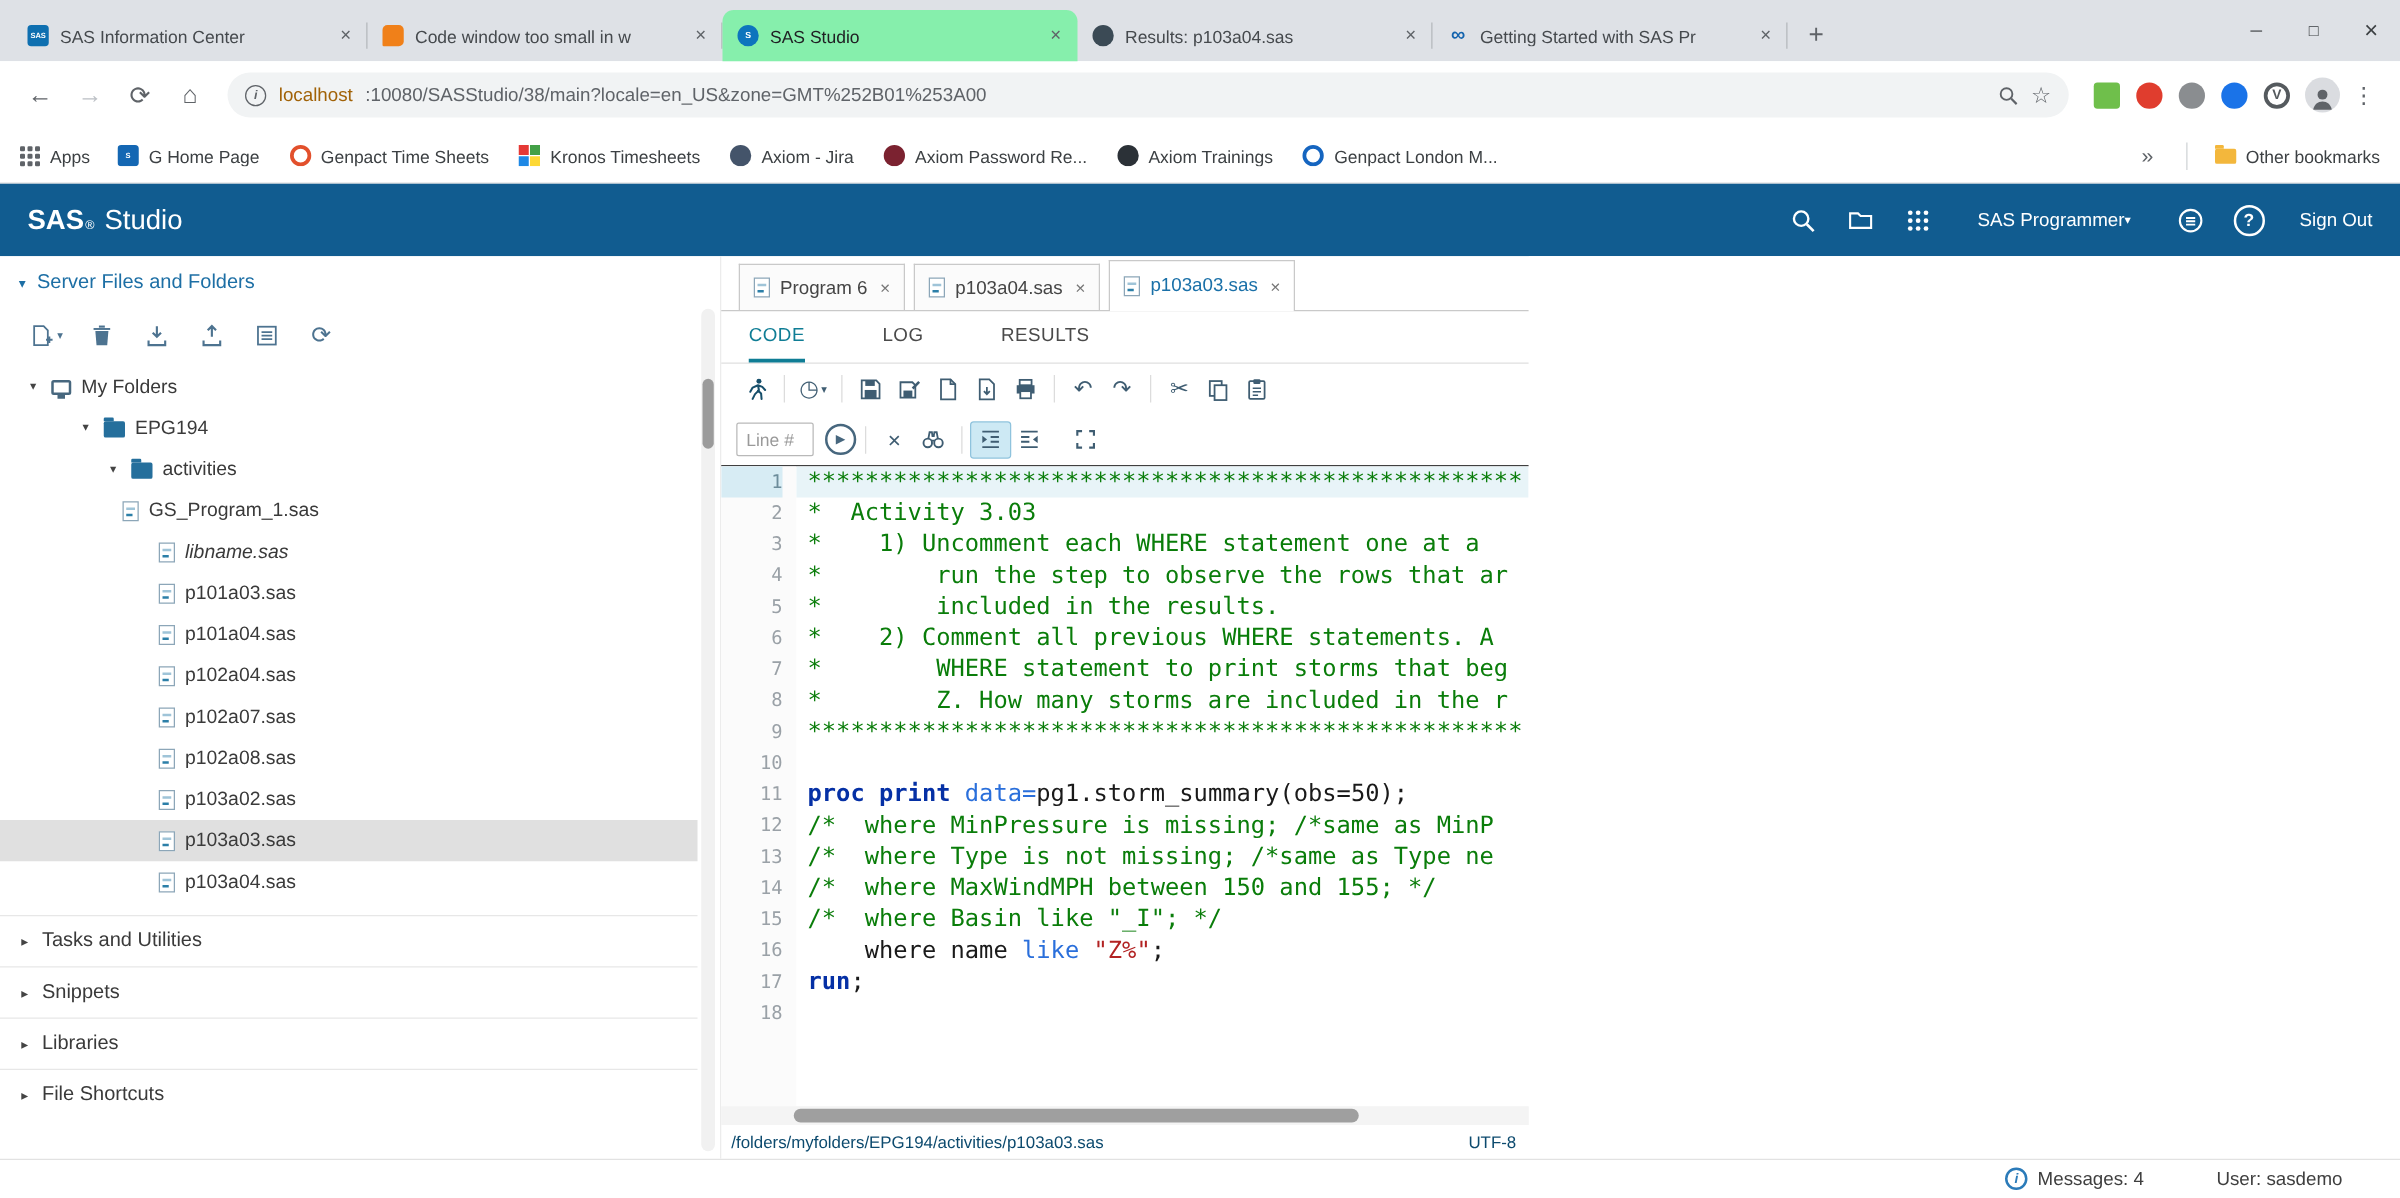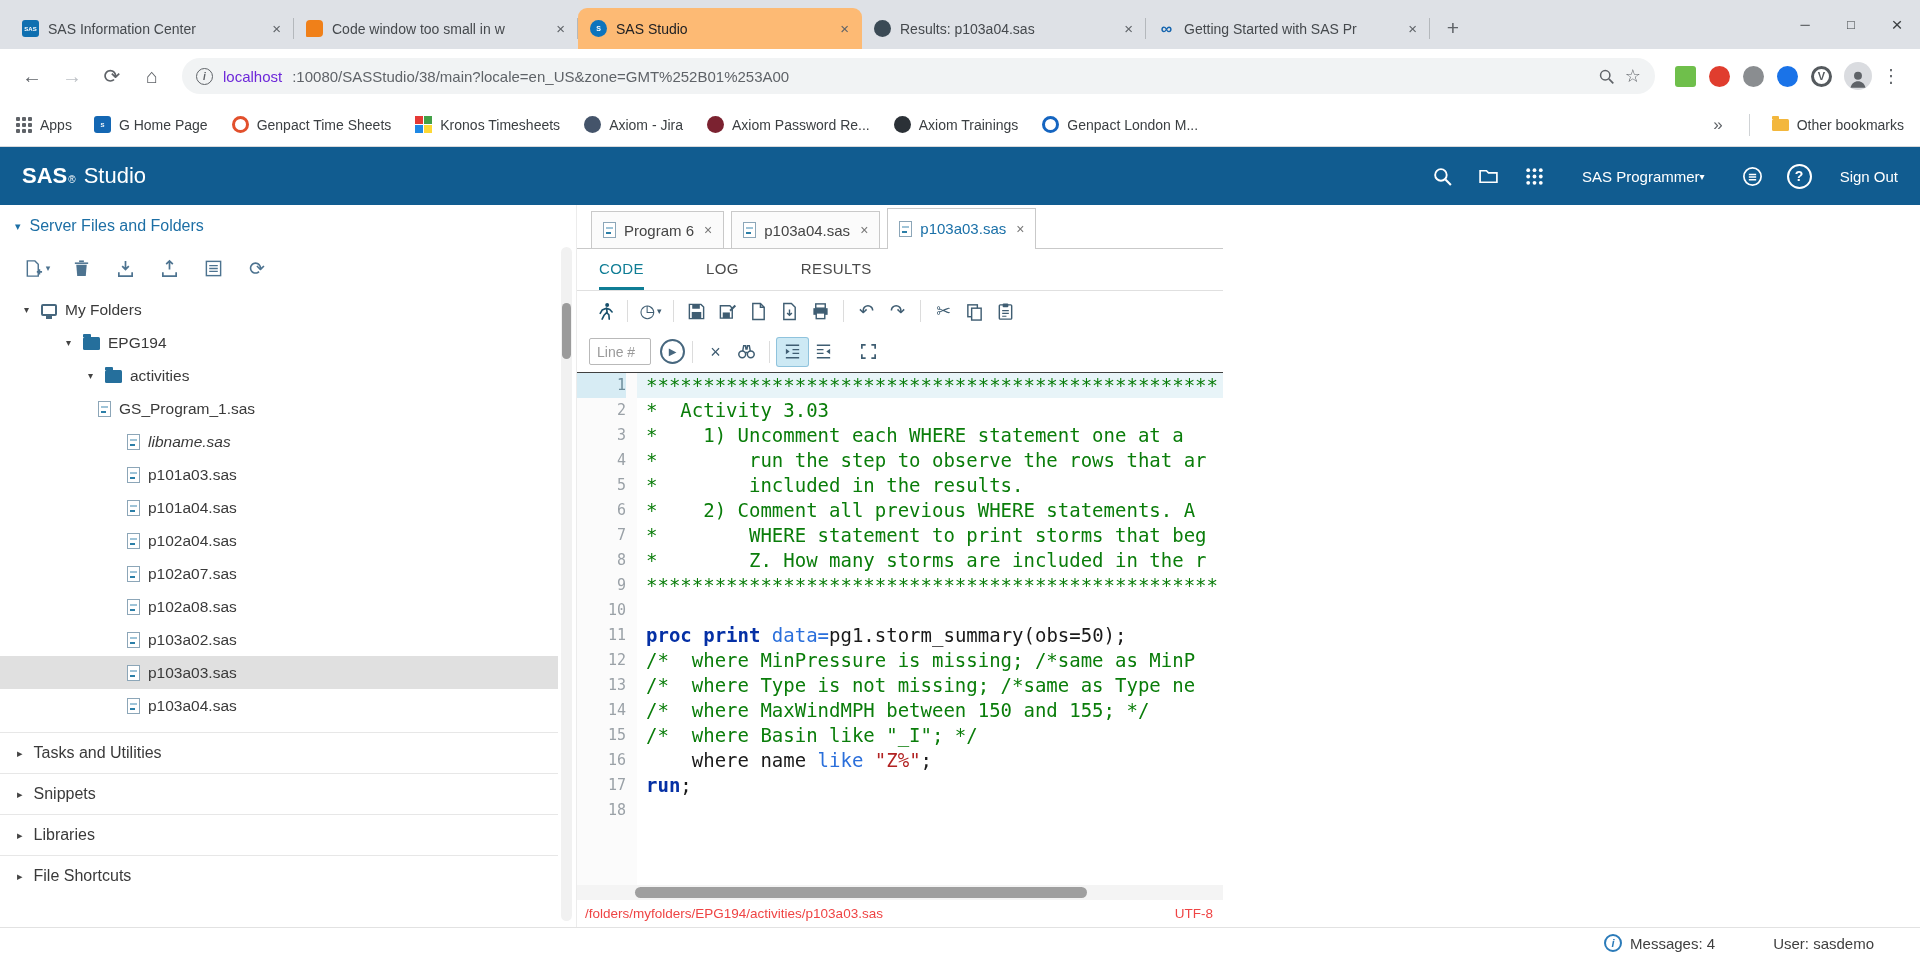--- a/index.html
+++ b/index.html
@@ -6,21 +6,21 @@
   html,body { width:1920px; height:958px; overflow:hidden; background:#fff;
     font-family:"Liberation Sans","DejaVu Sans",sans-serif; }
   .screen { width:1920px; height:958px; display:flex; flex-direction:column; }
 
   
   .tabstrip { height:49px; background:#dee1e6; display:flex; align-items:flex-end; padding-left:10px; flex-shrink:0; }
   .btabs { display:flex; align-items:flex-end; }
   .btab { width:284px; height:41px; display:flex; align-items:center; gap:9px; padding:0 10px 0 12px;
     border-radius:9px 9px 0 0; color:#45494d; font-size:14px; position:relative; }
   .btab:not(.active)::after { content:""; position:absolute; right:0; top:10px; bottom:10px; width:1px; background:#b4b8bc; }
-  .btab.active { background:#fdba74; color:#202124; }
+  .btab.active { background:#86efac; color:#202124; }
   .btitle { flex:1; white-space:nowrap; overflow:hidden; }
   .bclose { font-size:15px; color:#5f6368; padding:0 3px; }
   .fav { width:17px; height:17px; border-radius:50%; display:inline-flex; align-items:center; justify-content:center;
     font-size:7px; font-weight:bold; color:#fff; flex-shrink:0; }
   .fav-square { border-radius:3px; font-size:6px; }
   .fav-bubble { border-radius:4px 4px 4px 1px; }
   .fav-ring { background:transparent; border:3px solid #999; }
   .fav-plain { background:transparent; font-size:16px; font-weight:bold; }
   .fav-grid { display:inline-grid; grid-template-columns:8px 8px; gap:1px; border-radius:0; background:transparent; }
   .favq { width:8px; height:8px; }
@@ -31,21 +31,21 @@
   .winbtn.close { font-size:19px; }
 
   
   .navbar { height:54px; background:#fff; display:flex; align-items:center; padding:0 14px; gap:4px; flex-shrink:0; }
   .navbtn { width:36px; height:36px; display:flex; align-items:center; justify-content:center; font-size:20px; color:#5f6368; border-radius:50%; }
   .navbtn.disabled { color:#bdc1c6; }
   .urlpill { flex:1; height:36px; margin:0 8px; border-radius:18px; background:#f1f3f4; display:flex; align-items:center;
     padding:0 14px; gap:10px; font-size:15px; }
   .infocirc { width:17px; height:17px; border:1.6px solid #5f6368; border-radius:50%; color:#5f6368; font-size:10px;
     display:flex; align-items:center; justify-content:center; font-style:italic; font-weight:bold; flex-shrink:0; }
-  .urlhost { color:#6d28d9; }
+  .urlhost { color:#a16207; }
   .urlrest { color:#5f6368; flex:1; white-space:nowrap; overflow:hidden; }
   .pillicon { color:#5f6368; display:flex; align-items:center; }
   .star { font-size:18px; color:#5f6368; }
   .extrow { display:flex; align-items:center; gap:13px; margin:0 8px; }
   .extrow .fav { width:21px; height:21px; font-size:11px; }
   .avatar { width:28px; height:28px; border-radius:50%; background:#dadce0; color:#5f6368; display:flex; align-items:flex-end; justify-content:center; overflow:hidden; }
   .kebab { font-size:18px; color:#5f6368; padding:0 6px; }
 
   
   .bookmarks { height:44px; background:#fff; border-bottom:1px solid #d7d9dc; display:flex; align-items:center;
@@ -144,21 +144,21 @@
   .cline { height:25px; padding-left:9px; }
   .cline.current { background:#e8f4f8; }
   .c-com { color:#0a7d0a; }
   .c-kw { color:#0530a5; font-weight:bold; }
   .c-opt { color:#2a6fdb; }
   .c-str { color:#b22222; }
   .c-pln { color:#1a1a1a; }
   .hscroll { height:15px; background:#f4f4f4; position:relative; flex-shrink:0; }
   .hthumb { position:absolute; left:58px; width:452px; top:2px; bottom:2px; background:#9f9f9f; border-radius:7px; }
   .filestatus { height:27px; display:flex; align-items:center; justify-content:space-between; padding:0 10px 0 8px;
-    font-size:13.5px; color:#ef4444; flex-shrink:0; }
+    font-size:13.5px; color:#0c4a6e; flex-shrink:0; }
 
   
   .pagestatus { height:31px; border-top:1px solid #e2e2e2; background:#fff; display:flex; align-items:center;
     justify-content:flex-end; gap:58px; padding-right:46px; font-size:15px; color:#3f3f3f; flex-shrink:0; }
   .msg { display:flex; align-items:center; gap:8px; }
   .bluecirc { width:18px; height:18px; border:2px solid #2b7bb9; border-radius:50%; color:#2b7bb9; font-size:11px;
     font-style:italic; font-weight:bold; display:flex; align-items:center; justify-content:center; }
 </style>
 </head>
 <body>

